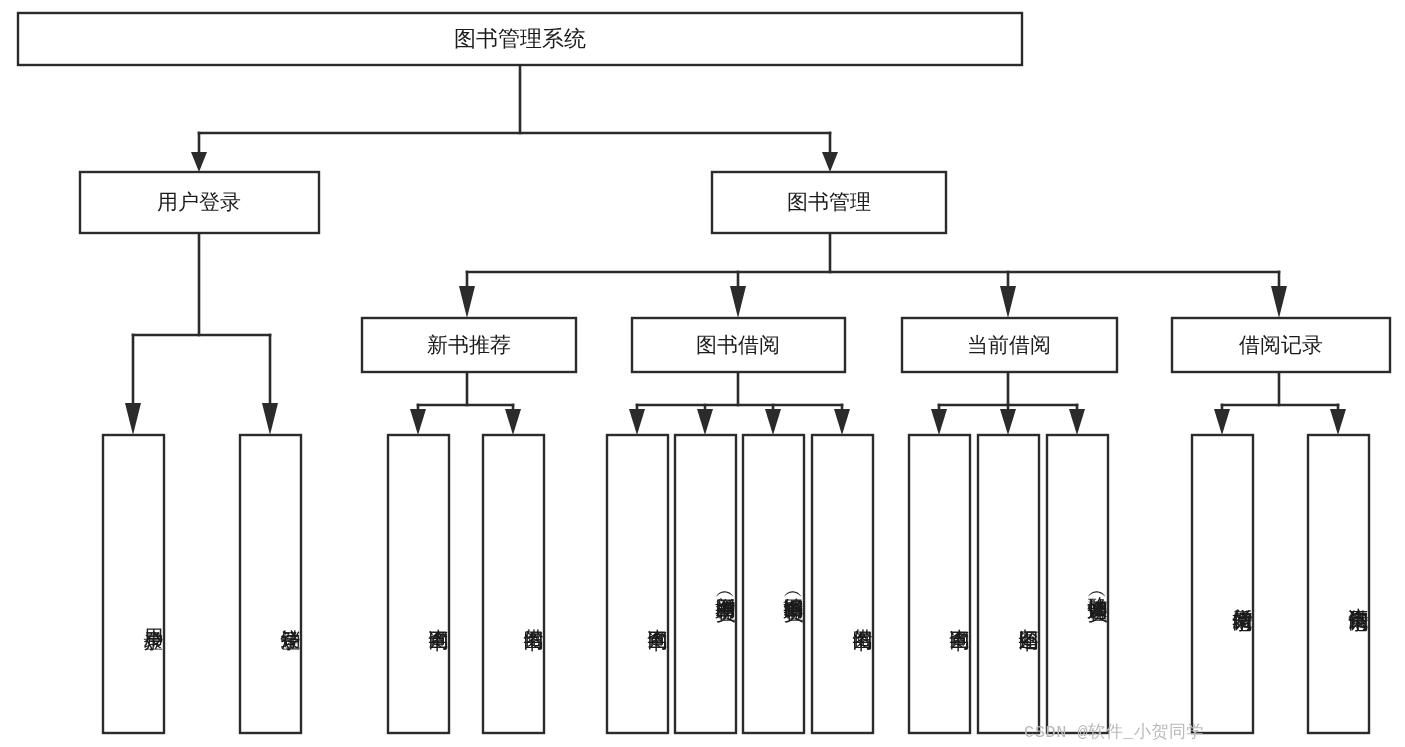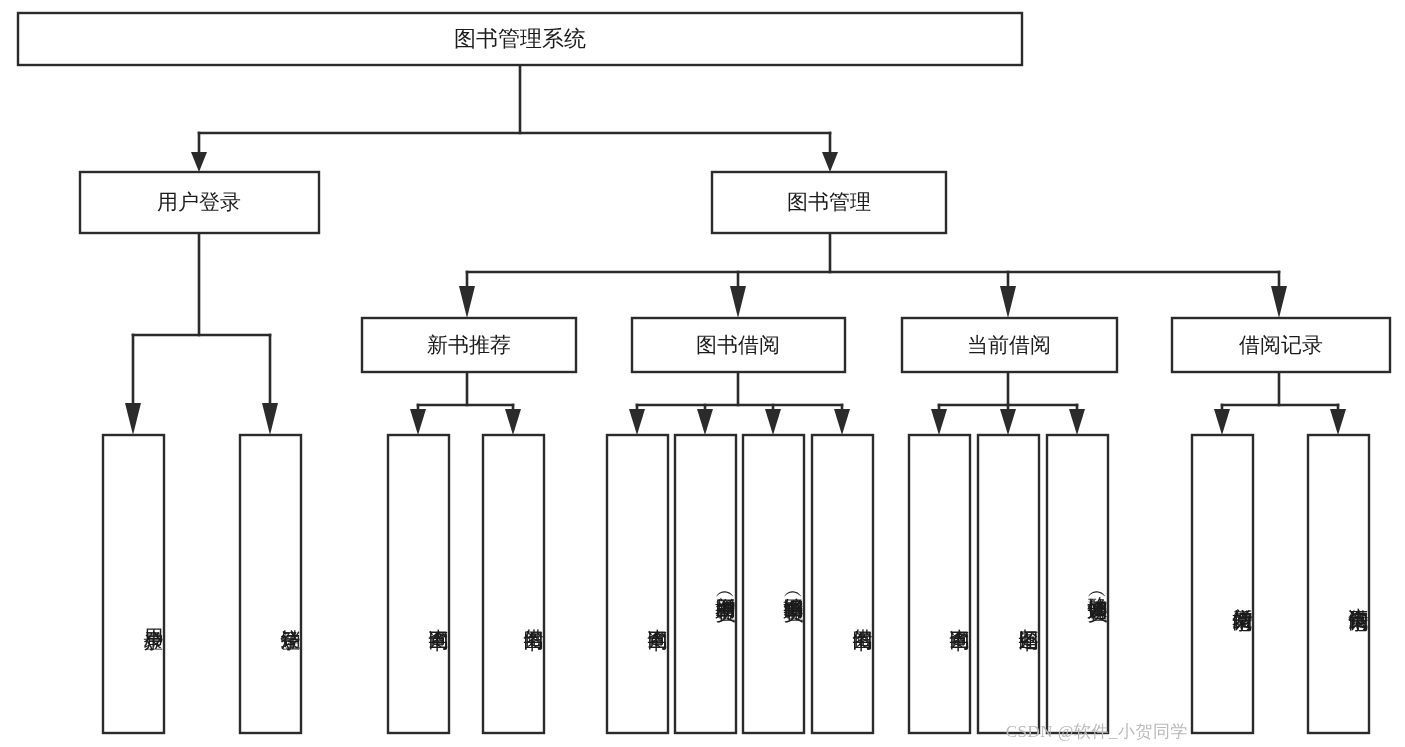--- a/index.html
+++ b/index.html
@@ -11,20 +11,21 @@
     width: 1405px;
     height: 747px;
     font-family: "Liberation Sans", "DejaVu Sans", sans-serif;
     overflow: hidden;
     position: relative;
   }
   #diagram-root {
     position: relative;
     width: 1196px;
     height: 747px;
+    padding-left: 16px;
   }
   svg#diagram-svg {
     position: absolute;
     left: 0;
     top: 0;
     width: 1405px;
     height: 747px;
     display: block;
   }
   .node-box {
@@ -63,21 +64,21 @@
     color: #1b1b1b;
     letter-spacing: 1px;
     white-space: nowrap;
     text-align: center;
     pointer-events: none;
   }
   .watermark {
     position: absolute;
     right: 8px;
     bottom: 4px;
-    font-family: Liberation Serif, serif;
+    font-family: Liberation Mono, monospace;
     font-size: 17px;
     color: #b9b9b9;
     letter-spacing: 0.5px;
     white-space: nowrap;
   }
 </style>
 </head>
 <body>
 
 <div id="diagram-root">

